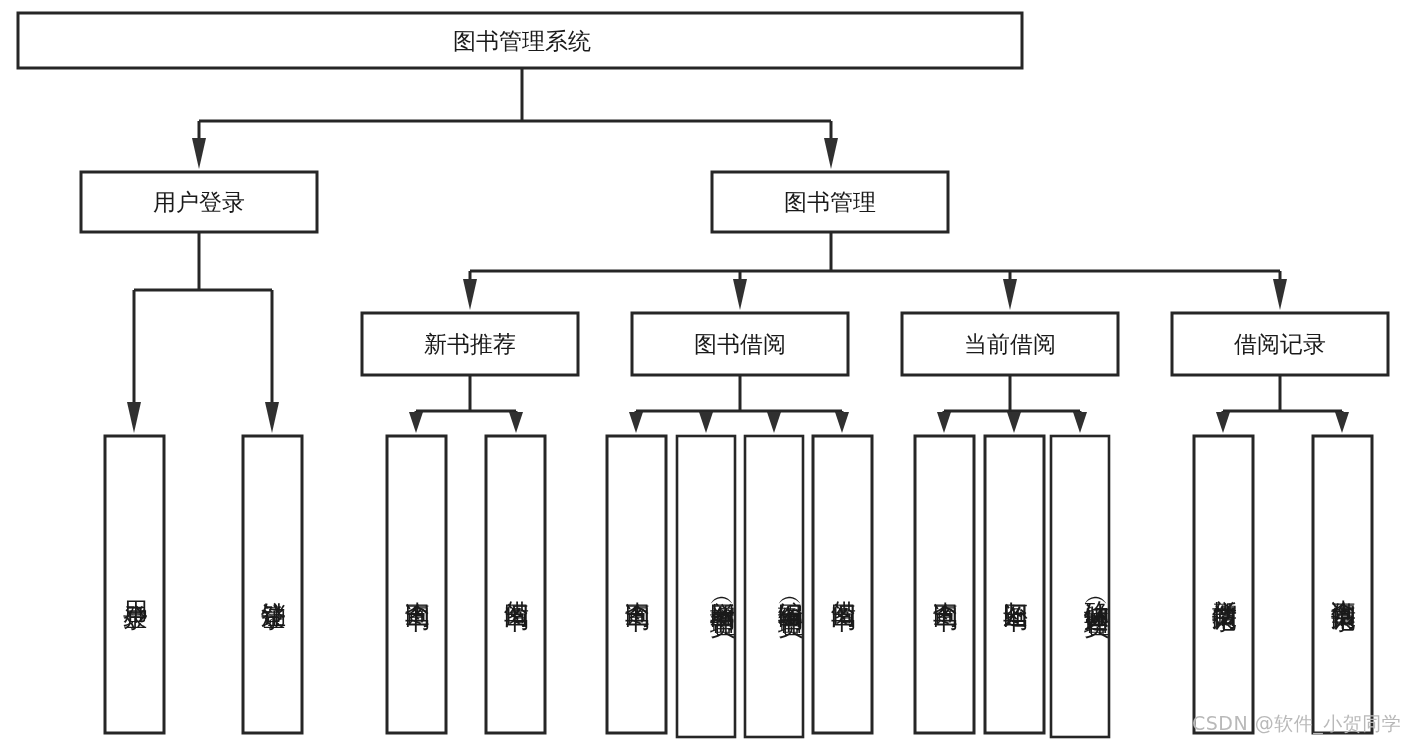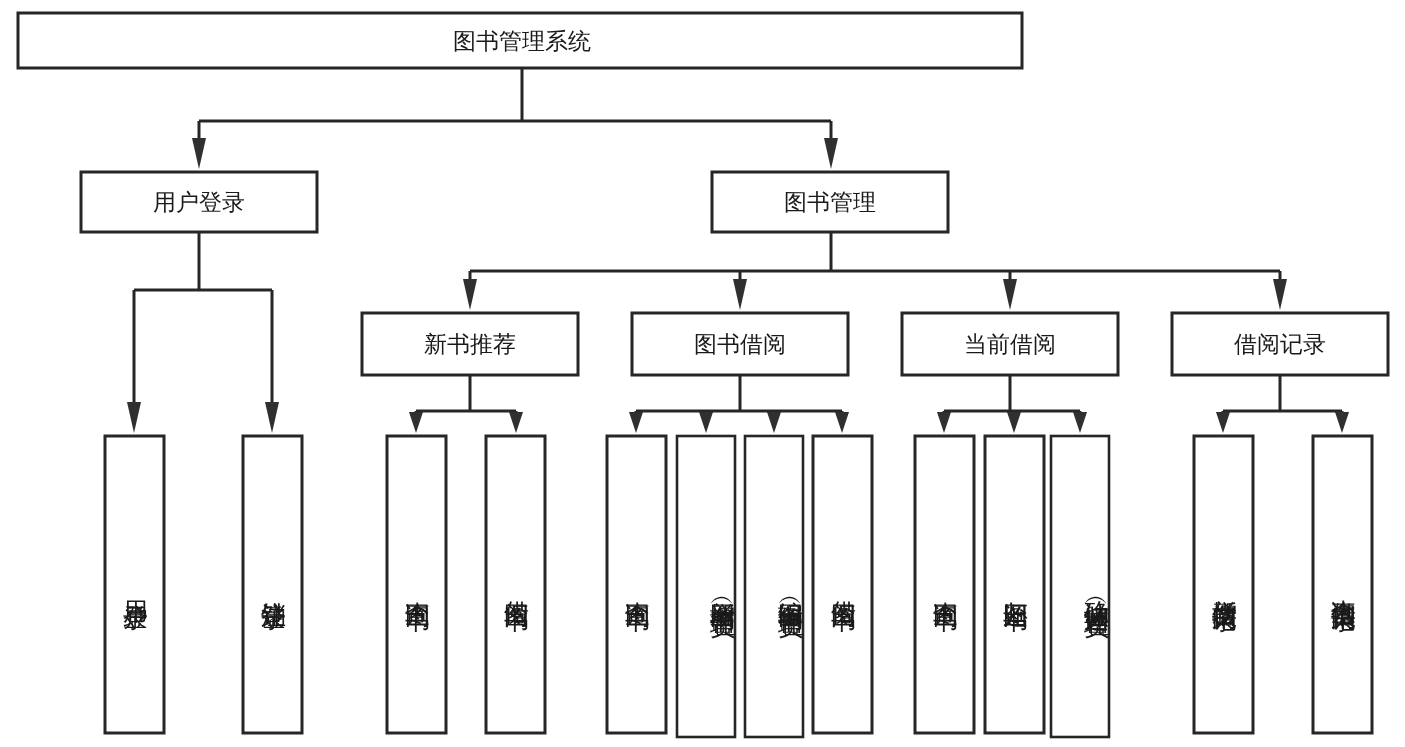--- a/index.html
+++ b/index.html
@@ -213,14 +213,15 @@
   <div class="vlabel" style="left:607px; top:436px; width:59px; height:297px; display:flex; align-items:center; justify-content:center;">查询图书</div>
   <div class="vlabel" style="left:677px; top:442px; width:58px; height:295px; display:flex; align-items:flex-start; justify-content:center;">新增图书（管理员）</div>
   <div class="vlabel" style="left:745px; top:442px; width:58px; height:295px; display:flex; align-items:flex-start; justify-content:center;">编辑图书（管理员）</div>
   <div class="vlabel" style="left:813px; top:436px; width:59px; height:297px; display:flex; align-items:center; justify-content:center;">借阅图书</div>
   <div class="vlabel" style="left:915px; top:436px; width:59px; height:297px; display:flex; align-items:center; justify-content:center;">查询图书</div>
   <div class="vlabel" style="left:985px; top:436px; width:59px; height:297px; display:flex; align-items:center; justify-content:center;">归还图书</div>
   <div class="vlabel" style="left:1051px; top:442px; width:58px; height:295px; display:flex; align-items:flex-start; justify-content:center;">确认归还（管理员）</div>
   <div class="vlabel" style="left:1194px; top:436px; width:59px; height:297px; display:flex; align-items:center; justify-content:center;">新增借阅记录</div>
   <div class="vlabel" style="left:1313px; top:436px; width:59px; height:297px; display:flex; align-items:center; justify-content:center;">查询借阅记录</div>
 
+  <div class="watermark">CSDN @软件_小贺同学</div>
 
 </div>
 
 </body></html>

